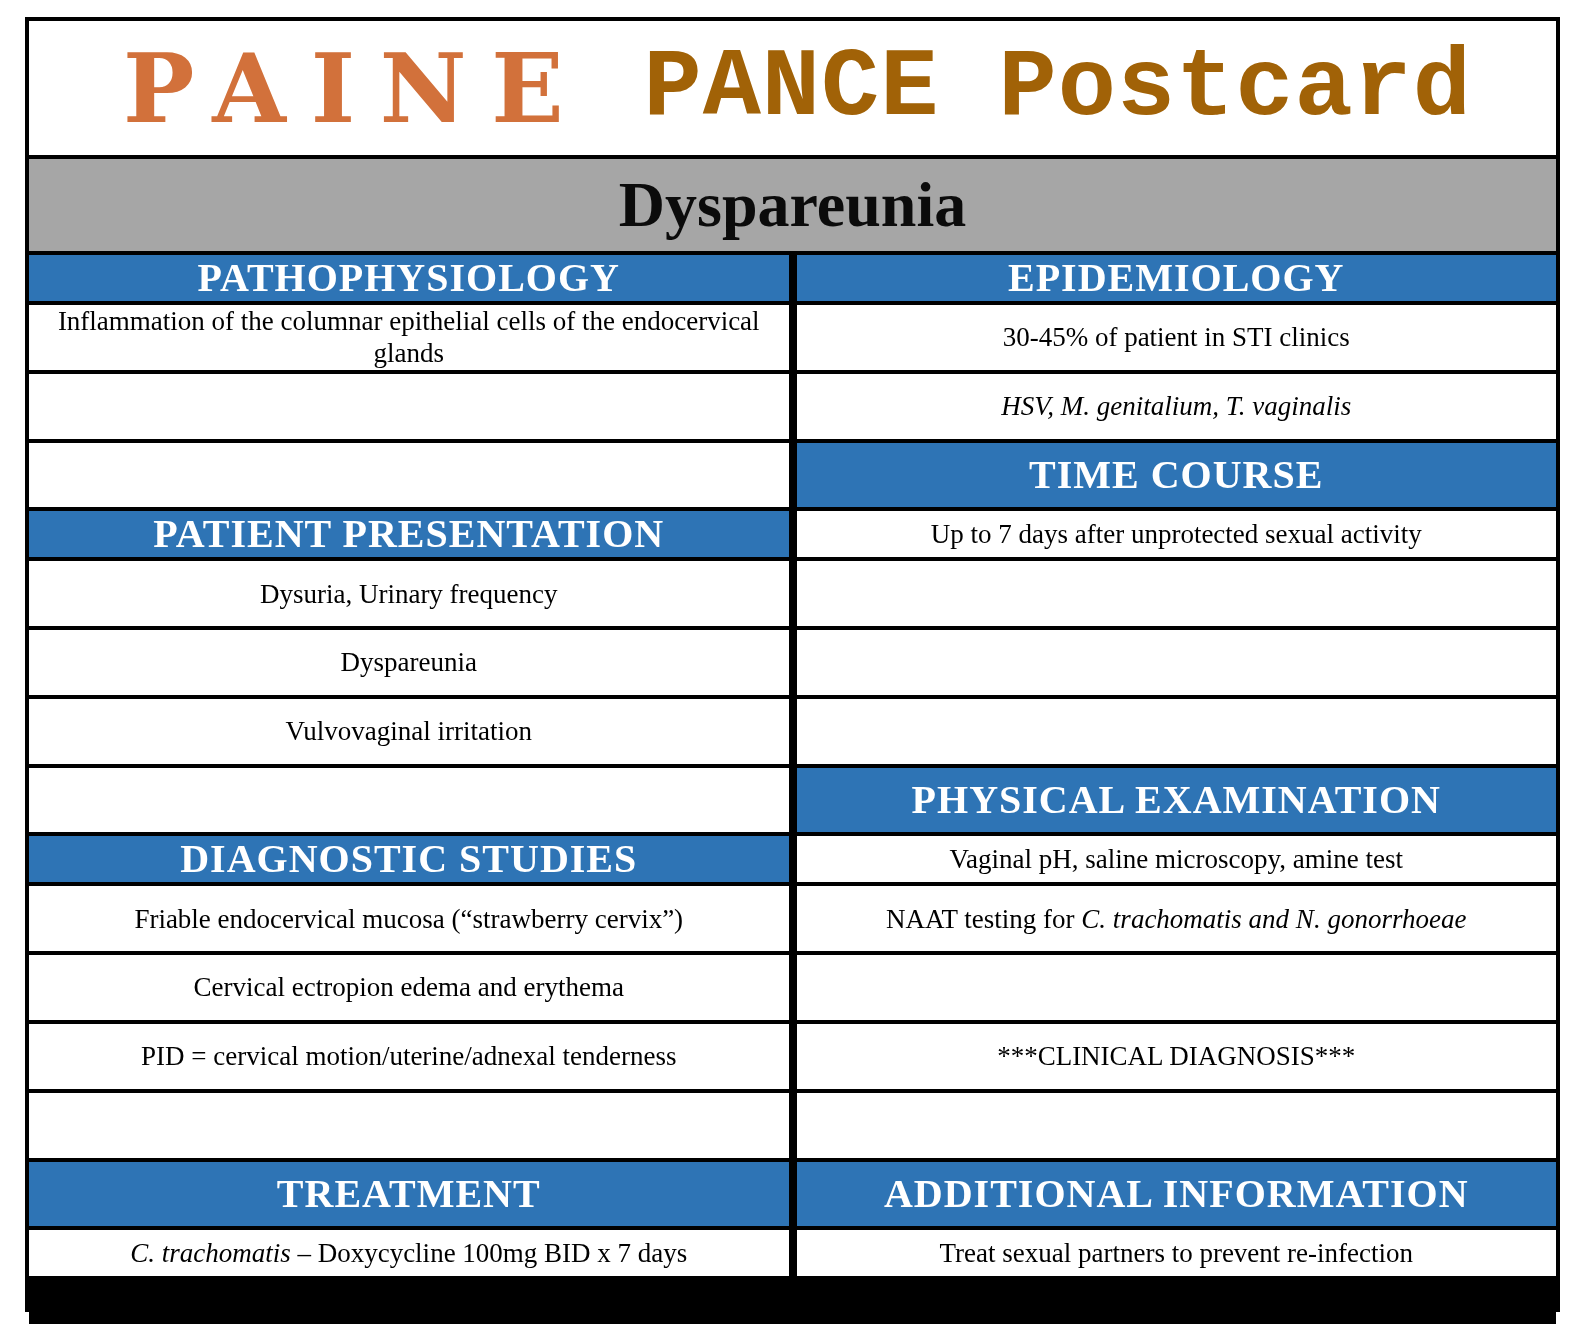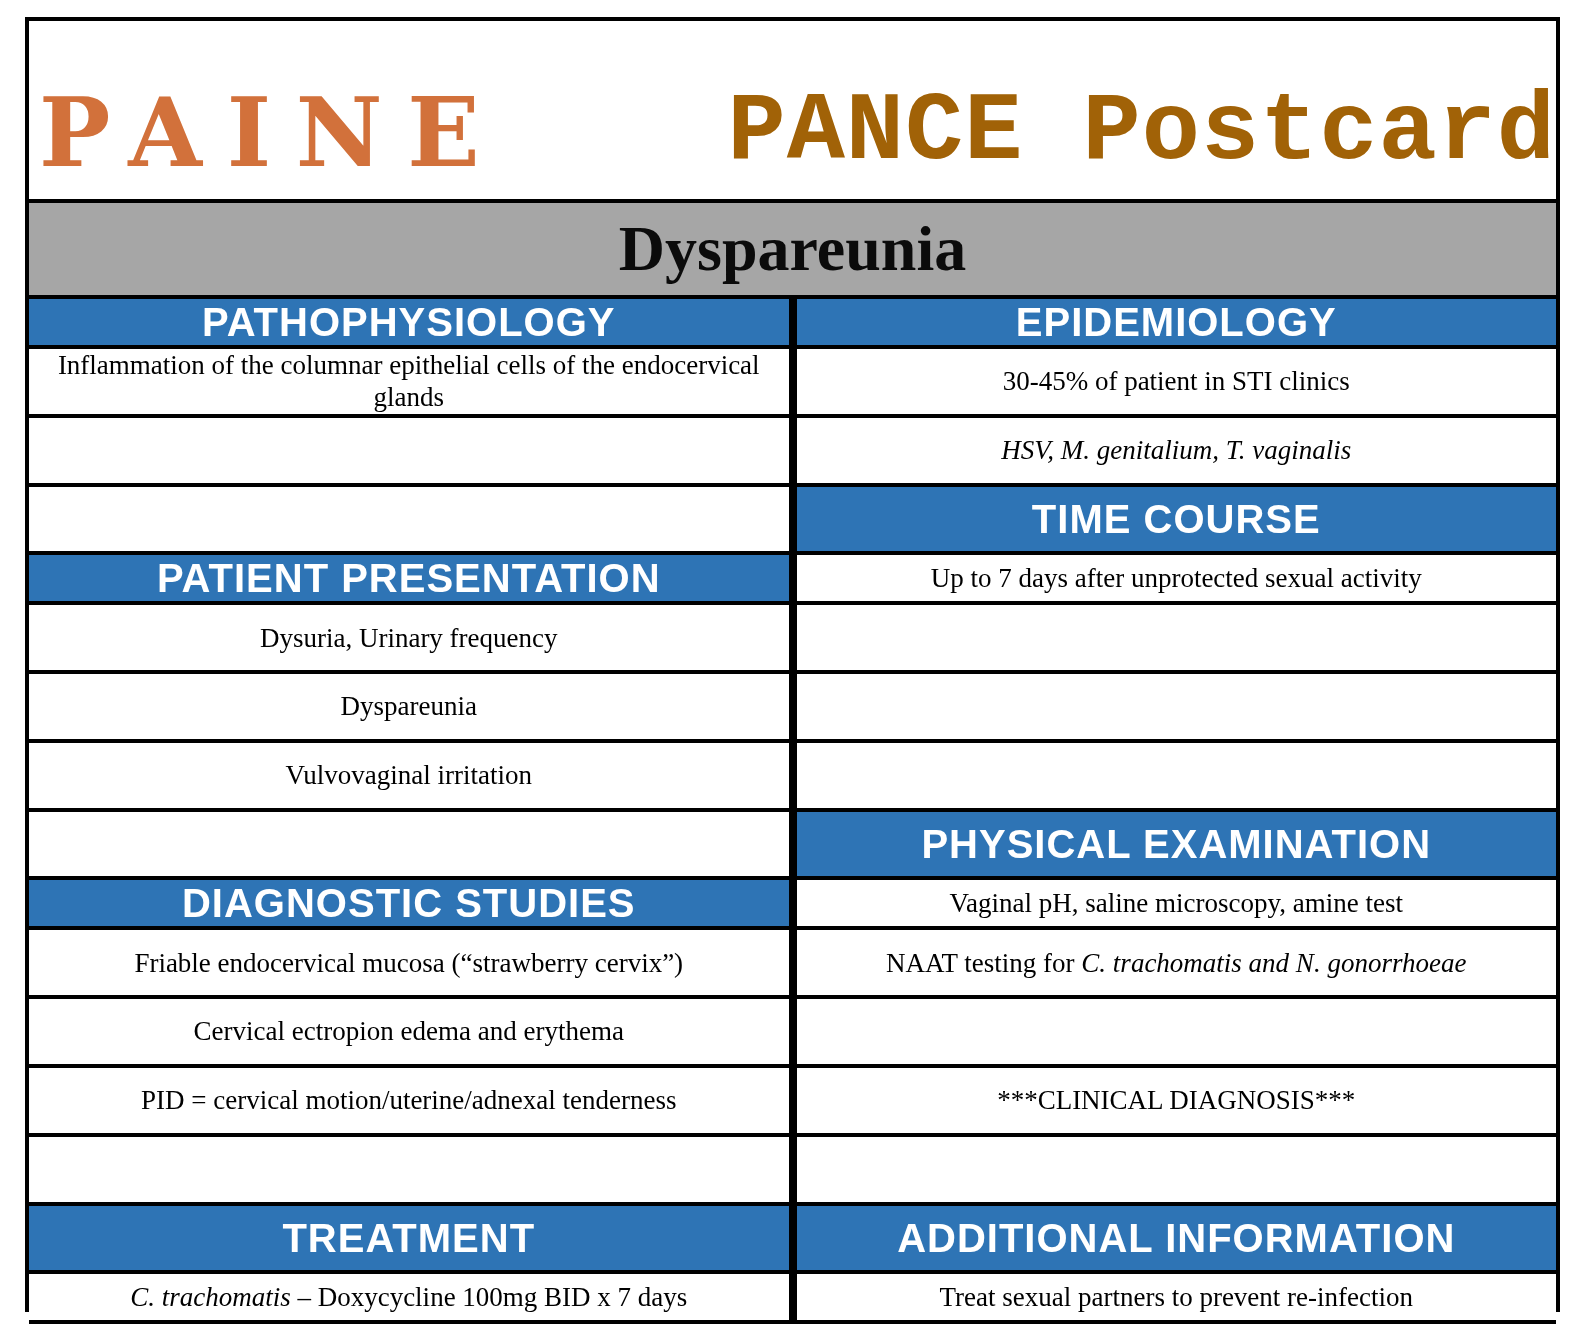--- a/index.html
+++ b/index.html
@@ -15,23 +15,22 @@
     font-family:"Liberation Serif",serif;color:#000;
   }
   .card{
     position:absolute;left:25px;top:17px;width:1535px;height:1295px;
     border:4px solid var(--border-black);
     display:flex;flex-direction:column;background:#fff;
   }
   
   .title-band{
     height:134px;flex:0 0 134px;background:#fff;
-    display:flex;align-items:center;justify-content:space-between;gap:55px;
+    display:flex;align-items:center;justify-content:center;gap:55px;
     white-space:nowrap;
-    margin-top:44px;
   }
   .brand{
     font-family:"DejaVu Serif",serif;font-weight:bold;
     font-size:95px;letter-spacing:0.26em;color:var(--brand-orange);
     line-height:1;padding-left:10px;
   }
   .main-title{
     font-family:Liberation Mono, monospace;font-weight:bold;
     font-size:97px;letter-spacing:0.01em;color:#a16207;line-height:1;
   }
@@ -56,21 +55,21 @@
       46px repeat(4,minmax(48px,1fr))
       46px repeat(5,minmax(48px,1fr))
       46px repeat(4,minmax(48px,1fr));
   }
   .cell{
     background:#fff;display:flex;align-items:center;justify-content:center;
     text-align:center;overflow:hidden;padding:0 12px;
   }
   .header-cell{background:var(--accent-blue);}
   .header-cell .hdr{
-    font-family:Liberation Sans, sans-serif;font-weight:bold;font-size:40px;
+    font-family:Liberation Serif, serif;font-weight:bold;font-size:40px;
     letter-spacing:1px;color:#ffffff;line-height:1;white-space:nowrap;
   }
   .body-cell .line{
     margin:0;font-family:"Liberation Serif",serif;font-size:27px;
     line-height:1.2;color:#000;
   }
   .seg.it{font-style:italic;}
 </style>
 </head>
 <body>

